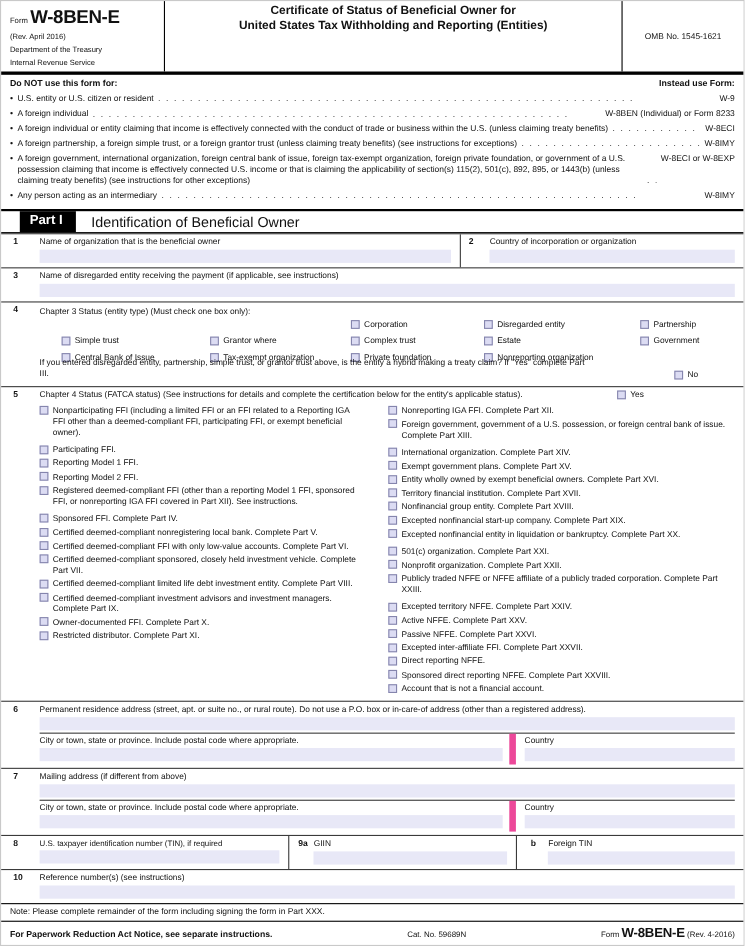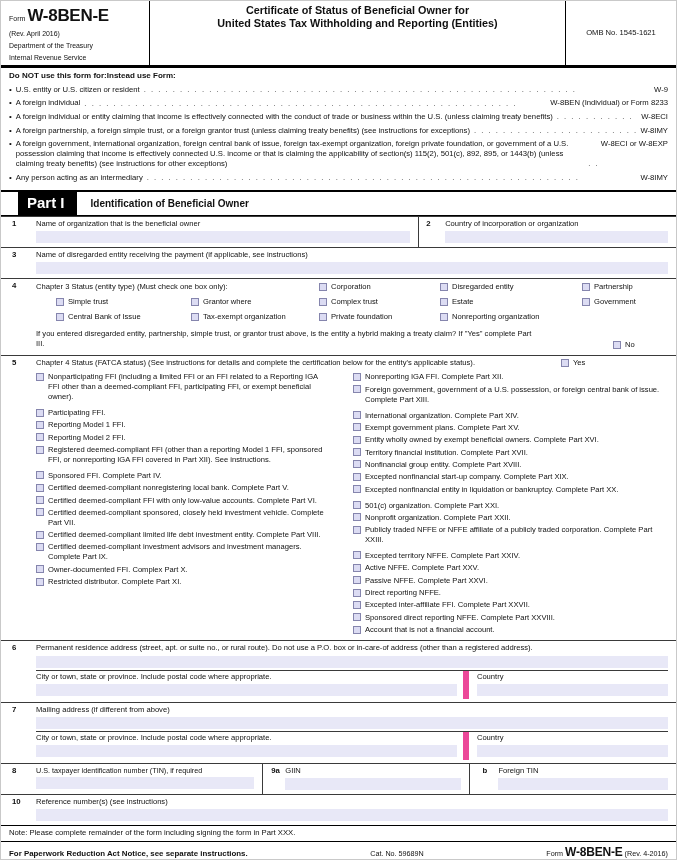--- a/index.html
+++ b/index.html
@@ -17,46 +17,46 @@
   .form-word { font-size:7px; }
   .form-num-big { font-size:17px; font-weight:bold; letter-spacing:-0.3px; }
   .hdr-small { font-size:6.9px; line-height:1.3; margin-top:3px; }
   .hdr-center { flex:1; border-left:1.5px solid #000; border-right:1.5px solid #000;
     text-align:center; padding:3px 6px 3px; }
   .hdr-title { font-size:10.8px; font-weight:bold; line-height:1.18; }
   .hdr-bullets { font-size:6.7px; font-weight:bold; line-height:1.35; margin-top:2px; }
   .hdr-right { width:110px; display:flex; align-items:center; justify-content:center; font-size:7.6px; }
   
   .dnu { padding:3px 8px 4px; }
-  .dnu-head { display:flex; font-weight:bold; font-size:8px; margin-bottom:2px; }
+  .dnu-head { display:flex; justify-content:space-between; font-weight:bold; font-size:8px; margin-bottom:2px; }
   .dnu-row { display:flex; align-items:baseline; margin:3px 0; font-size:7.7px; }
   .dnu-row::before { content:"•"; margin-right:4px; font-size:8px; }
   .dnu-text { flex:0 1 auto; }
   .leader { flex:1 1 20px; overflow:hidden; white-space:nowrap; margin:0 4px; color:#333; align-self:flex-end; }
   .leader::after { content:". . . . . . . . . . . . . . . . . . . . . . . . . . . . . . . . . . . . . . . . . . . . . . . . . . . . . . . . . . . ."; letter-spacing:1.5px; }
   .dnu-form { white-space:nowrap; }
   
   .partbar { display:flex; align-items:center; border-top:2px solid #000; border-bottom:1px solid #000; padding:0; }
-  .pbadge { background:#000; color:#fff; font-weight:bold; font-size:15px; padding:1px 12px 2px 9px; margin-left:17px; }
-  .ptitle { font-weight:bold; font-size:10px; margin-left:14px; }
+  .pbadge { background:#000; color:#fff; font-weight:bold; font-size:12px; padding:1px 12px 2px 9px; margin-left:17px; }
+  .ptitle { font-weight:normal; font-size:13px; margin-left:14px; }
   
   .prow { position:relative; border-top:1px solid #3a3a3a; padding:2px 8px 3px 35px; }
   .pnum { position:absolute; left:11px; top:2px; font-weight:bold; font-size:7.8px; }
   .plabel { font-size:7.6px; }
   .field { display:block; width:100%; height:12px; background:#e8e8f7; border:none; outline:none;
     margin:2px 0 1px; font:inherit; padding:0 3px; }
   .split { display:flex; border-top:1px solid #3a3a3a; }
   .split .cell { position:relative; padding:2px 8px 3px 35px; }
   .split .cell.c-left { width:61.8%; }
   .split .cell.c-right { flex:1; border-left:1px solid #3a3a3a; padding-left:26px; }
   .split .cell.c-right .pnum { left:7px; }
   
   .c3row { position:relative; height:14px; margin-top:1px; }
   .c3label { position:absolute; left:0; top:0; white-space:nowrap; }
-  .cb { position:absolute; top:0; display:flex; gap:4px; align-items:flex-start; cursor:pointer; }
+  .cb { position:absolute; top:12px; display:flex; gap:4px; align-items:flex-start; cursor:pointer; }
   .cb span.cb-text { white-space:nowrap; }
   .box { width:8px; height:8px; background:#dcdcf3; border:1px solid #8585ad; flex:none; margin-top:1px; }
   .hybrid { position:relative; margin-top:3px; min-height:23px; }
   .hybrid-text { width:505px; }
   
   .fatca { display:flex; margin-top:2px; }
   .fcol-left { width:300px; padding-right:10px; }
   .fcol-right { flex:1; padding-left:17px; }
   .fitem { display:flex; gap:4px; margin:2.5px 0; line-height:1.3; cursor:pointer; position:static; }
   .fitem .box { margin-top:0.5px; }
@@ -291,21 +291,21 @@
           <label class="fitem">
             <span class="box"></span>
             <span>Certified deemed-compliant limited life debt investment entity. Complete Part VIII.</span>
           </label>
           <label class="fitem">
             <span class="box"></span>
             <span>Certified deemed-compliant investment advisors and investment managers. Complete Part IX.</span>
           </label>
           <label class="fitem">
             <span class="box"></span>
-            <span>Owner-documented FFI. Complex Part X.</span>
+            <span>Owner-documented FFI. Complete Part X.</span>
           </label>
           <label class="fitem">
             <span class="box"></span>
             <span>Restricted distributor. Complete Part XI.</span>
           </label>
         </div>
       <div class="fcol-right">
           <label class="fitem">
             <span class="box"></span>
             <span>Nonreporting IGA FFI. Complete Part XII.</span>
@@ -361,25 +361,25 @@
           <label class="fitem">
             <span class="box"></span>
             <span>Active NFFE. Complete Part XXV.</span>
           </label>
           <label class="fitem">
             <span class="box"></span>
             <span>Passive NFFE. Complete Part XXVI.</span>
           </label>
           <label class="fitem">
             <span class="box"></span>
+            <span>Excepted inter-affiliate FFI. Complete Part XXVII.</span>
+          </label>
+          <label class="fitem">
+            <span class="box"></span>
             <span>Direct reporting NFFE.</span>
-          </label>
-          <label class="fitem">
-            <span class="box"></span>
-            <span>Excepted inter-affiliate FFI. Complete Part XXVII.</span>
           </label>
           <label class="fitem">
             <span class="box"></span>
             <span>Sponsored direct reporting NFFE. Complete Part XXVIII.</span>
           </label>
           <label class="fitem">
             <span class="box"></span>
             <span>Account that is not a financial account.</span>
           </label>
         </div>

